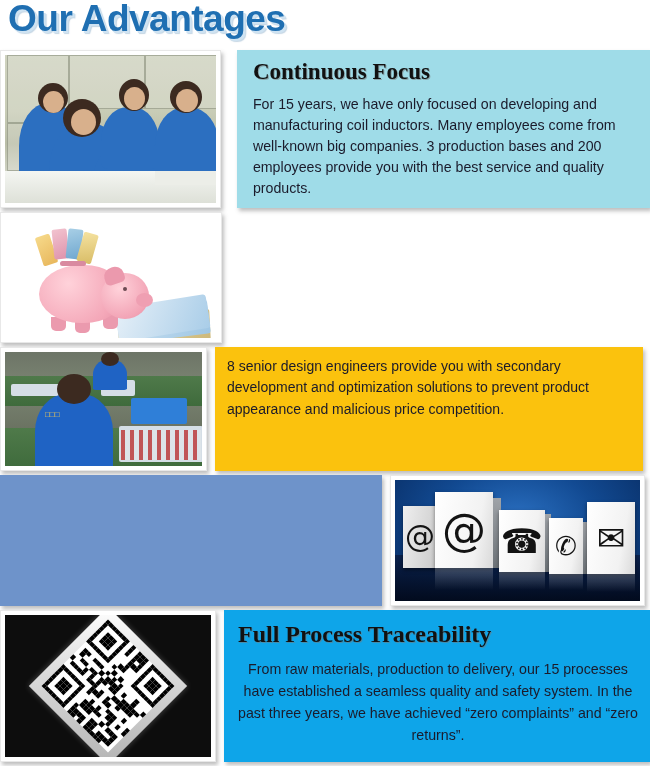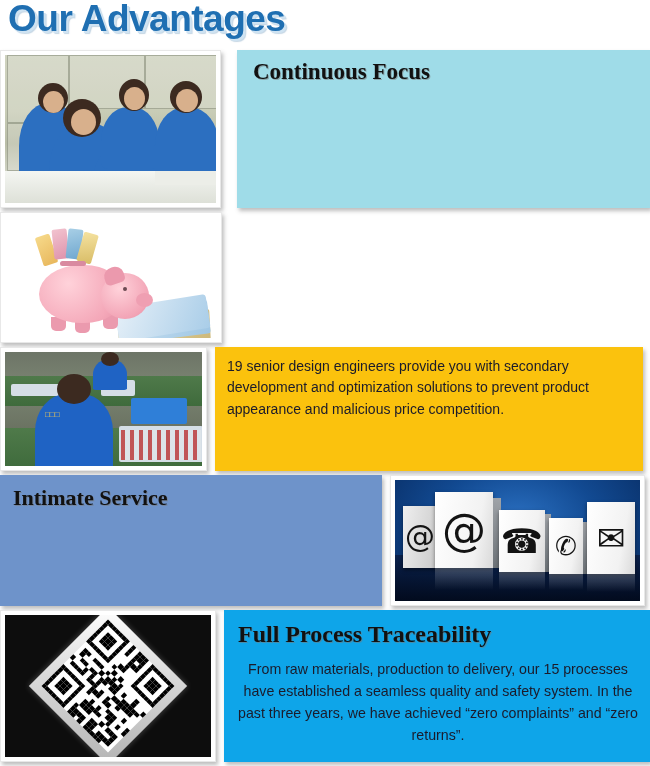--- a/index.html
+++ b/index.html
@@ -166,20 +166,21 @@
         <div class="head" style="left:165px;top:26px;width:32px;height:32px;"></div>
         <div class="face" style="left:171px;top:34px;width:22px;height:23px;"></div>
 
         <div style="position:absolute;left:-6px;bottom:-2px;width:236px;height:34px;background:linear-gradient(180deg,#f4f6f2,#dcdfd6);"></div>
         <div style="position:absolute;left:150px;bottom:18px;width:66px;height:14px;background:#eceee8;"></div>
       </div>
     </div>
 
     <div class="cell panel p-cyan shadow" style="width:415px;">
       <h2>Continuous Focus</h2>
+      <p>For 15 years, we have only focused on developing and manufacturing coil inductors. Many employees come from well-known big companies. 3 production bases and 200 employees provide you with the best service and quality products.</p>
     </div>
   </div>
 
   <div class="row row2">
 
 
     <div class="cell photo ph-piggy shadow" style="width:222px;height:131px;">
       <div class="inner">
 
         <div class="slot-bill" style="left:34px;top:18px;background:linear-gradient(160deg,#f6d98a,#e8b75c);transform:rotate(-18deg);"></div>
@@ -219,28 +220,27 @@
         <div style="position:absolute;left:116px;top:78px;width:80px;height:30px;background:repeating-linear-gradient(90deg,#b33 0 4px,#dfe6ea 4px 9px);opacity:.8;"></div>
         <div class="worker-blue" style="left:30px;top:42px;width:78px;height:78px;"></div>
         <div class="head" style="left:52px;top:22px;width:34px;height:30px;"></div>
         <div class="worker-blue" style="left:88px;top:8px;width:34px;height:30px;"></div>
         <div class="head" style="left:96px;top:0px;width:18px;height:14px;"></div>
         <div style="position:absolute;left:40px;top:58px;width:34px;height:22px;color:#ffd24d;font-size:8px;font-family:'Liberation Sans',sans-serif;line-height:10px;">□□□</div>
       </div>
     </div>
 
     <div class="cell panel p-yellow shadow" style="width:428px;">
-      <p>19 senior design engineers provide you with secondary development and optimization solutions to prevent product appearance and malicious price competition.</p>
+      <p>8 senior design engineers provide you with secondary development and optimization solutions to prevent product appearance and malicious price competition.</p>
     </div>
   </div>
 
   <div class="row row4">
 
     <div class="cell panel p-steel shadow" style="width:382px;margin-right:8px;">
-      <h2>Intimate Service</h2>
     </div>
 
     <div class="cell photo ph-contact shadow" style="width:255px;height:131px;">
       <div class="inner">
         <div class="floor"></div>
 
         <div class="cube" style="left:8px;top:26px;width:34px;height:62px;background:linear-gradient(100deg,#efefef,#c9c9c9);">
           <span style="font-size:30px;">@</span>
         </div>
 

